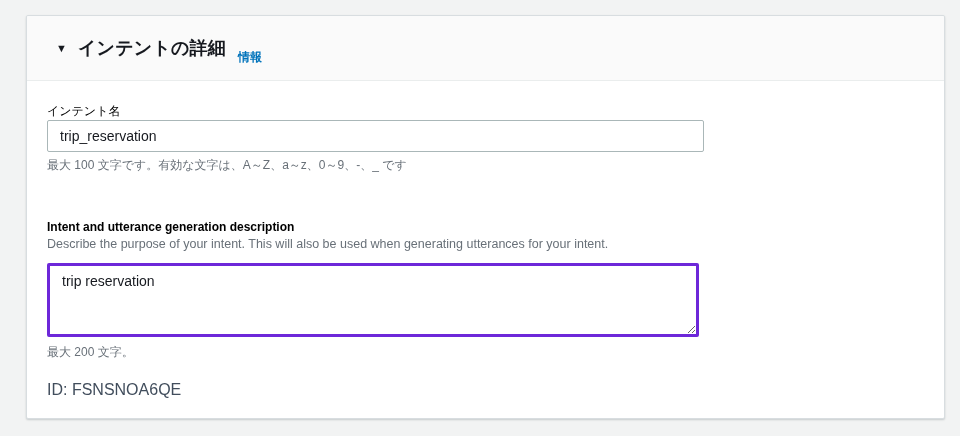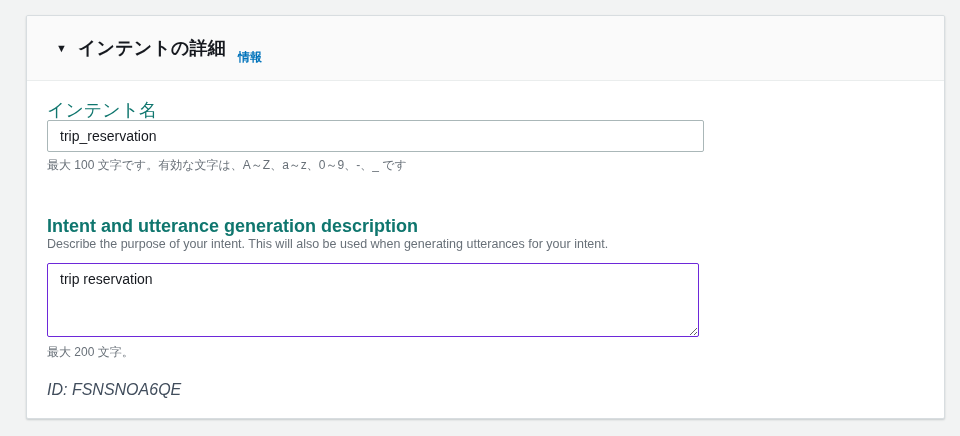--- a/index.html
+++ b/index.html
@@ -45,23 +45,23 @@
     font-weight: 700;
     color: #0073bb;
     text-decoration: none;
     margin-left: 12px;
     margin-top: 18px;
   }
   .card-body {
     padding: 20px 20px 0 20px;
   }
   .field-label {
-    font-size: 18px;
+    font-size: 12px;
     line-height: 18px;
-    color: #0f766e;
+    color: #000000;
   }
   .field-label.bold {
     font-weight: 700;
   }
   .field-desc {
     font-size: 12.5px;
     line-height: 16px;
     color: #687078;
   }
   .text-input {
@@ -81,39 +81,38 @@
     display: block;
     width: 652px;
     height: 74px;
     margin-top: 11px;
     padding: 5px 12px;
     font-family: "Liberation Sans", "DejaVu Sans", sans-serif;
     font-size: 14px;
     line-height: 20px;
     color: #16191f;
     background: #ffffff;
-    border: 1px solid #6d28d9;
+    border: 3px solid #6d28d9;
     border-radius: 2px;
     outline: none;
     resize: both;
   }
   .constraint {
     font-size: 12px;
     line-height: 16px;
     color: #687078;
     margin-top: 5px;
   }
   .constraint.below-area { margin-top: 7px; }
   .field-group-2 { margin-top: 44px; }
   .id-line {
     margin-top: 20px;
     font-size: 16px;
     line-height: 20px;
     color: #414d5c;
-    font-style: italic;
   }
 </style>
 </head>
 <body>
 
 <div class="card">
 
   <div class="card-header">
     <span class="caret">▼</span>
     <h2 class="section-title">インテントの詳細</h2>

